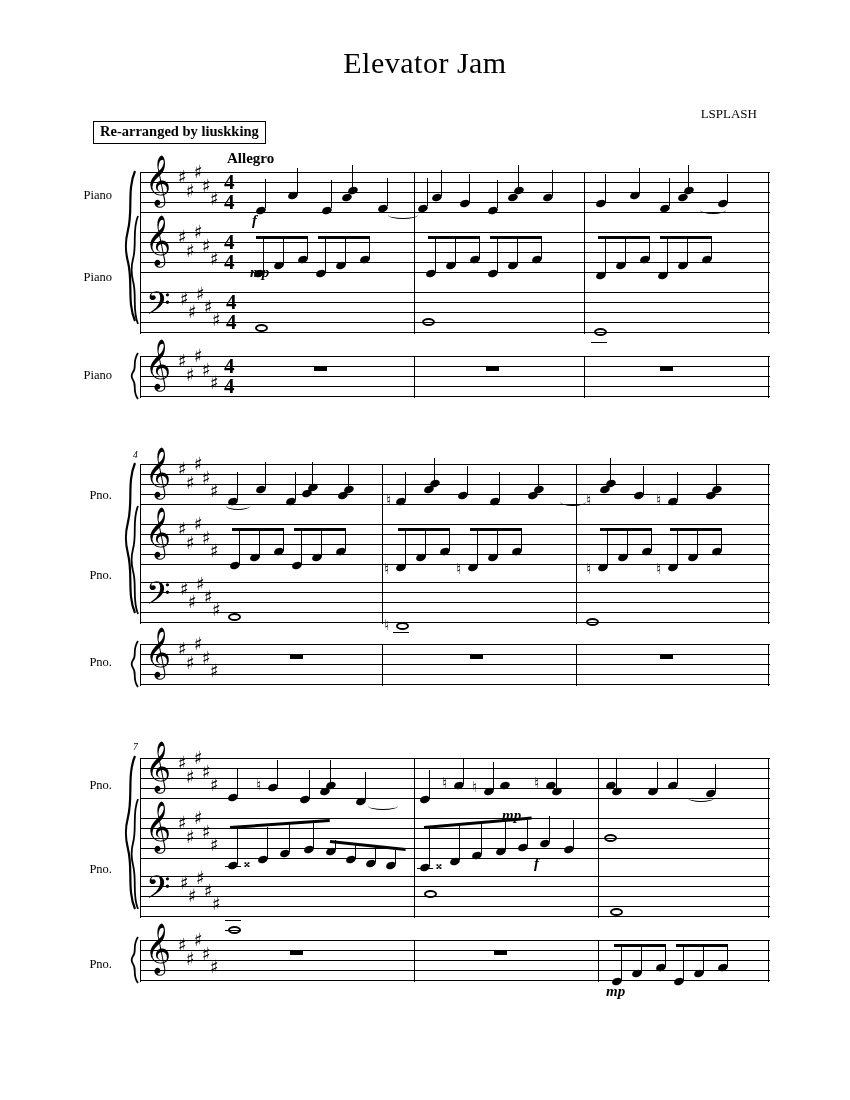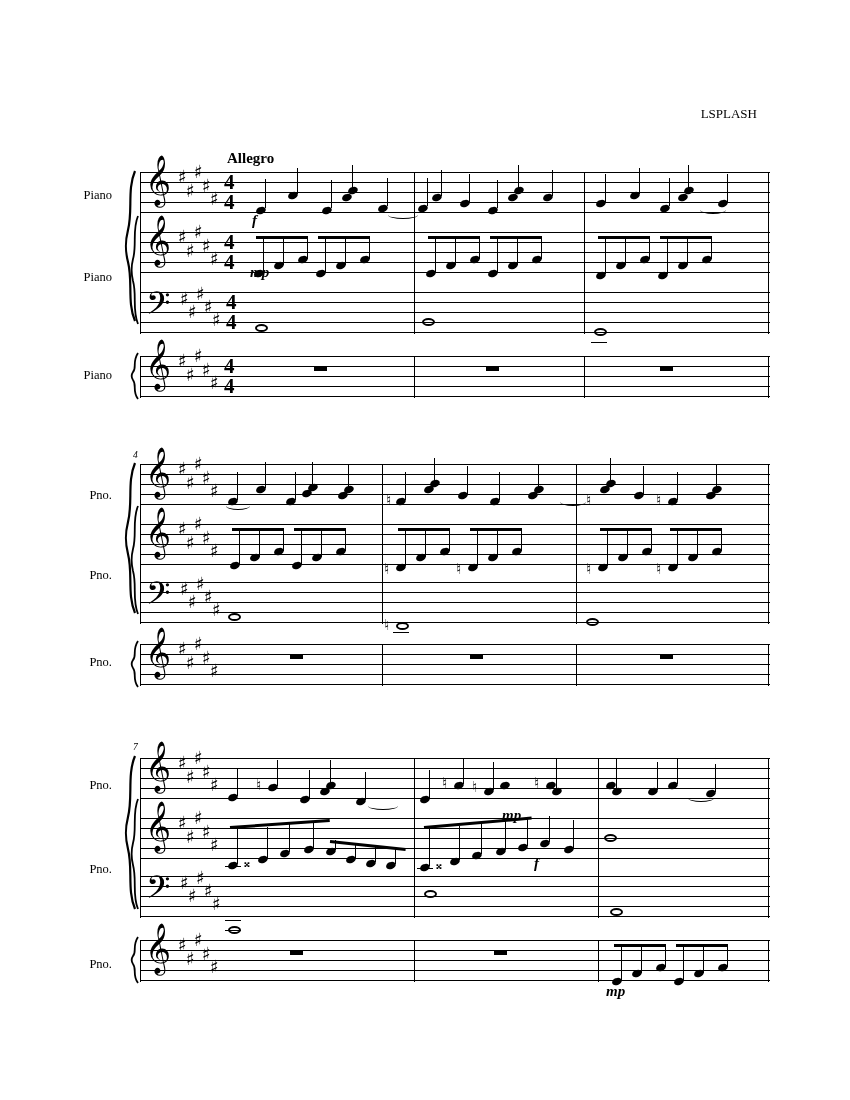--- a/index.html
+++ b/index.html
@@ -189,21 +189,23 @@
     font-family: "DejaVu Sans", sans-serif;
     font-size: 15px;
     line-height: 1;
   }
 </style>
 </head>
 <body>
 
 <div class="page">
 
+  <div class="title">Elevator Jam</div>
   <div class="composer">LSPLASH</div>
+  <div class="arranger-box">Re-arranged by liuskking</div>
   <div class="tempo-text">Allegro</div>
 
   <div class="system" style="top:0;height:260px;">
 
     <div class="instr-label" style="top:188px;left:40px;width:72px;">Piano</div>
     <div class="instr-label" style="top:270px;left:40px;width:72px;">Piano</div>
     <div class="instr-label" style="top:368px;left:40px;width:72px;">Piano</div>
 
     <div class="brace" style="top:170px;left:123px;">
       <svg width="14" height="152" viewBox="0 0 14 152">

